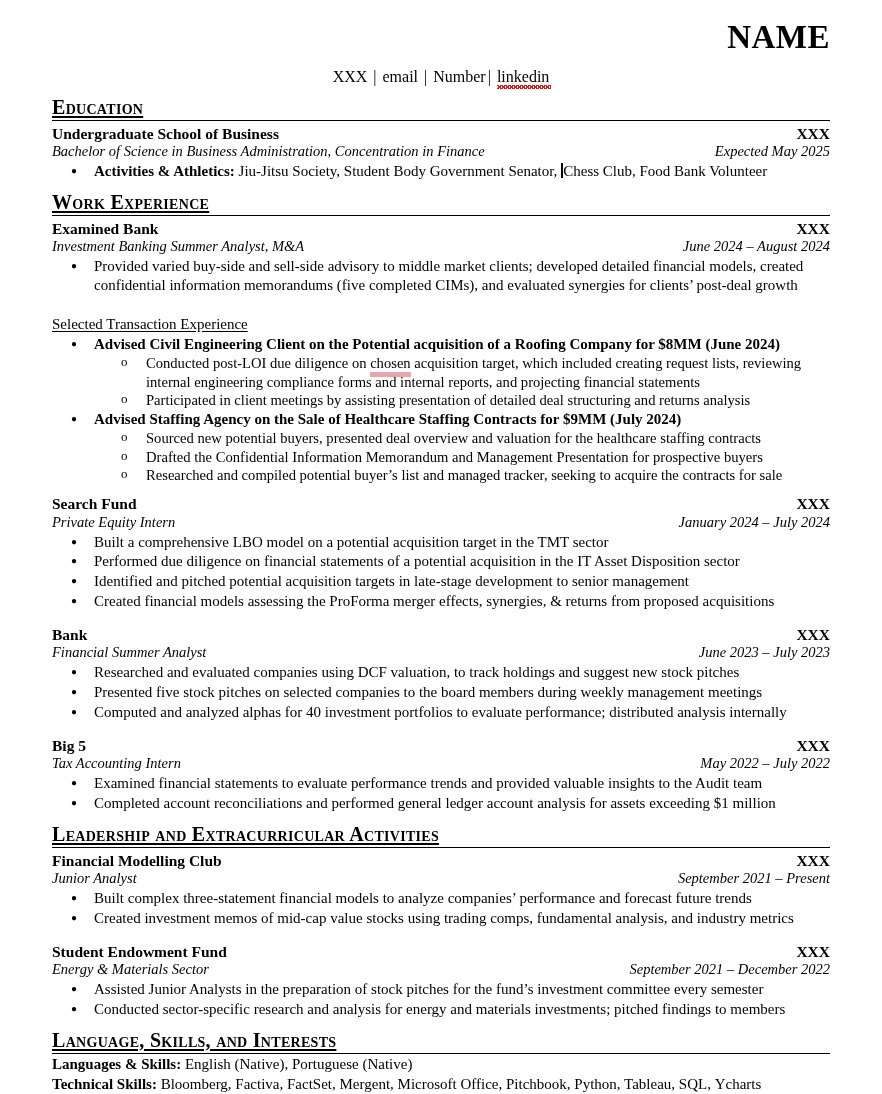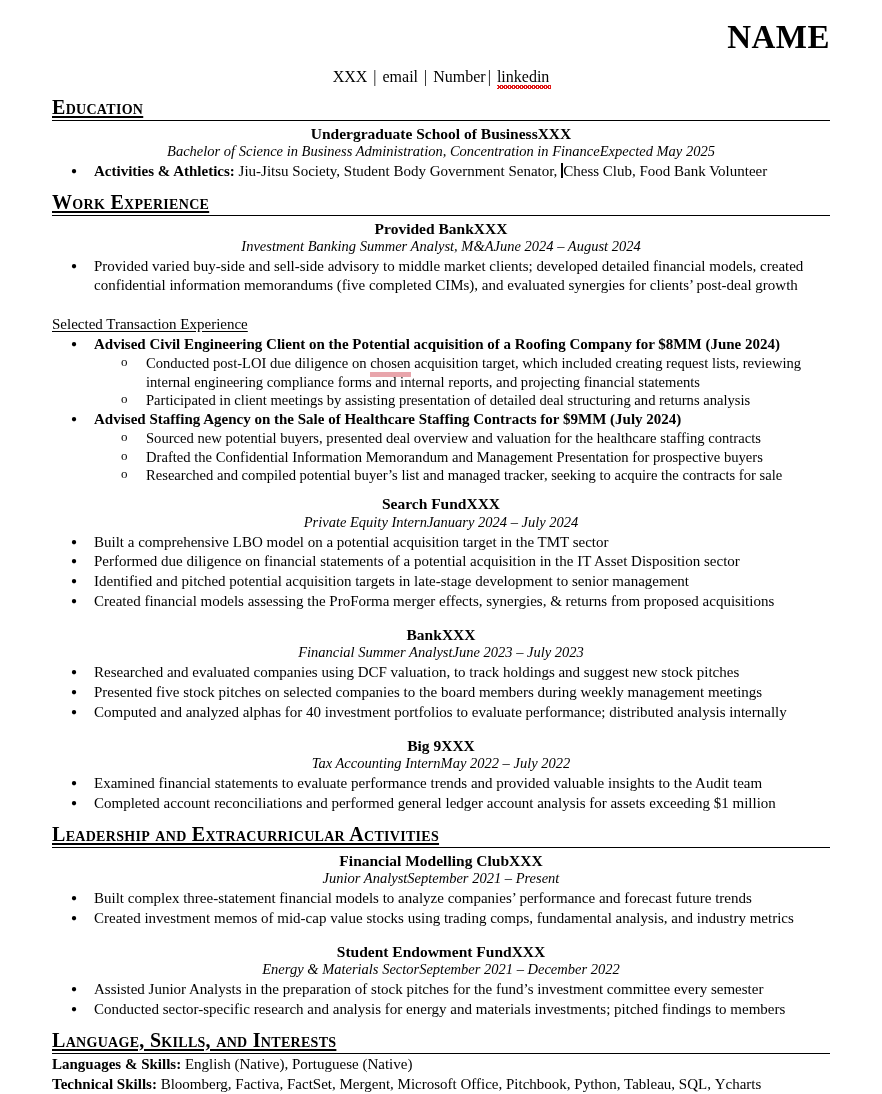--- a/index.html
+++ b/index.html
@@ -73,21 +73,21 @@
   }
   .section-head span.u {
     text-decoration: underline;
     text-underline-offset: 1.5px;
   }
 
   
   .entry { margin-top: 3px; }
   .row {
     display: flex;
-    justify-content: center;
+    justify-content: space-between;
     align-items: baseline;
     line-height: 1.24;
   }
   .org {
     font-size: 15.5px;
     font-weight: 700;
   }
   .org-right {
     font-size: 15.5px;
     font-weight: 700;
@@ -223,21 +223,21 @@
       </li>
     </ul>
   </div>
 
   <div class="section-head">
     <span class="u">Work Experience</span>
   </div>
 
   <div class="entry">
     <div class="row">
-      <div class="org">Provided Bank</div>
+      <div class="org">Examined Bank</div>
       <div class="org-right">XXX</div>
     </div>
     <div class="row">
       <div class="role">Investment Banking Summer Analyst, M&amp;A</div>
       <div class="dates">June 2024 – August 2024</div>
     </div>
     <ul class="bullets">
       <li>Provided varied buy-side and sell-side advisory to middle market clients; developed detailed financial models, created confidential information memorandums (five completed CIMs), and evaluated synergies for clients’ post-deal growth</li>
     </ul>
     <div class="subhead-underline">Selected Transaction Experience</div>
@@ -295,21 +295,21 @@
       <li>Researched and evaluated companies using DCF valuation, to track holdings and suggest new stock pitches</li>
       <li>Presented five stock pitches on selected companies to the board members during weekly management meetings</li>
       <li>Computed and analyzed alphas for 40 investment portfolios to evaluate performance; distributed analysis internally</li>
     </ul>
   </div>
 
   <div class="gap-md"></div>
 
   <div class="entry">
     <div class="row">
-      <div class="org">Big 9</div>
+      <div class="org">Big 5</div>
       <div class="org-right">XXX</div>
     </div>
     <div class="row">
       <div class="role">Tax Accounting Intern</div>
       <div class="dates">May 2022 – July 2022</div>
     </div>
     <ul class="bullets">
       <li>Examined financial statements to evaluate performance trends and provided valuable insights to the Audit team</li>
       <li>Completed account reconciliations and performed general ledger account analysis for assets exceeding $1 million</li>
     </ul>

